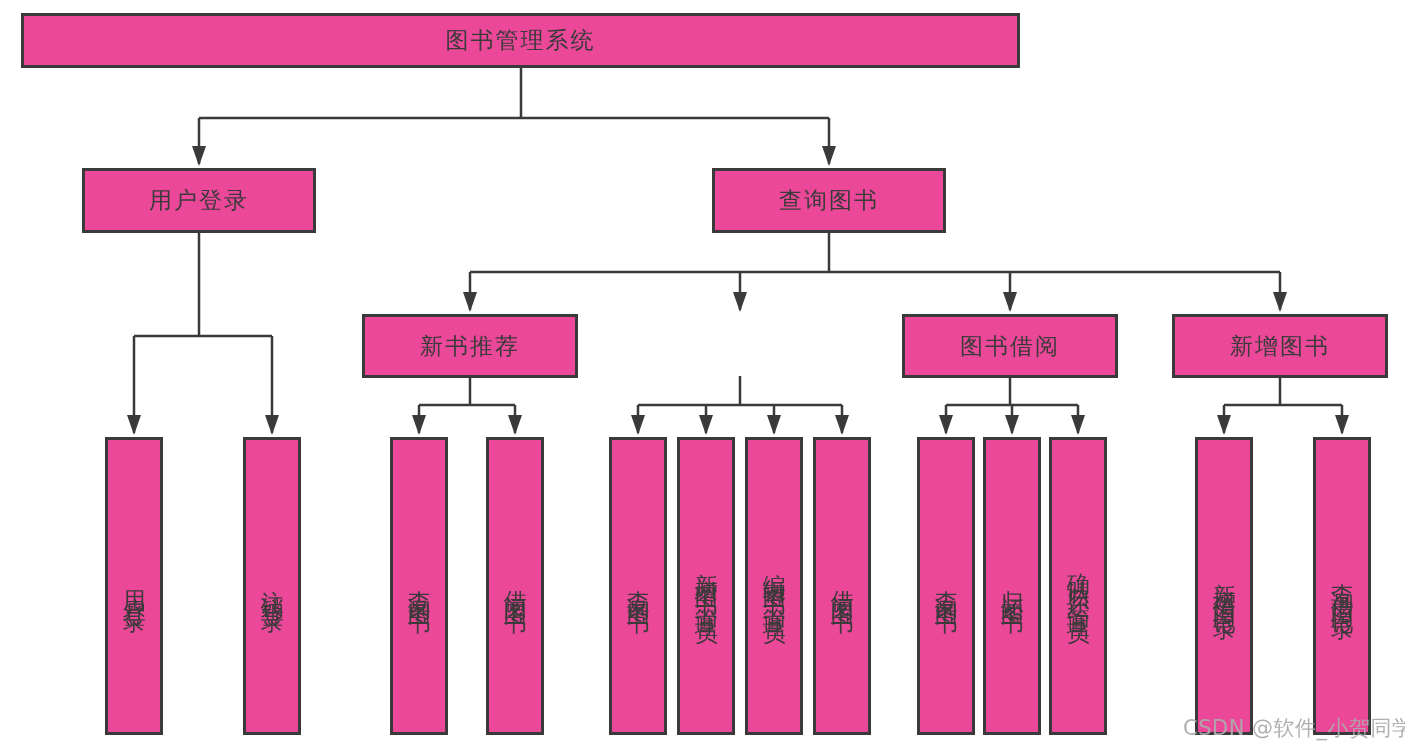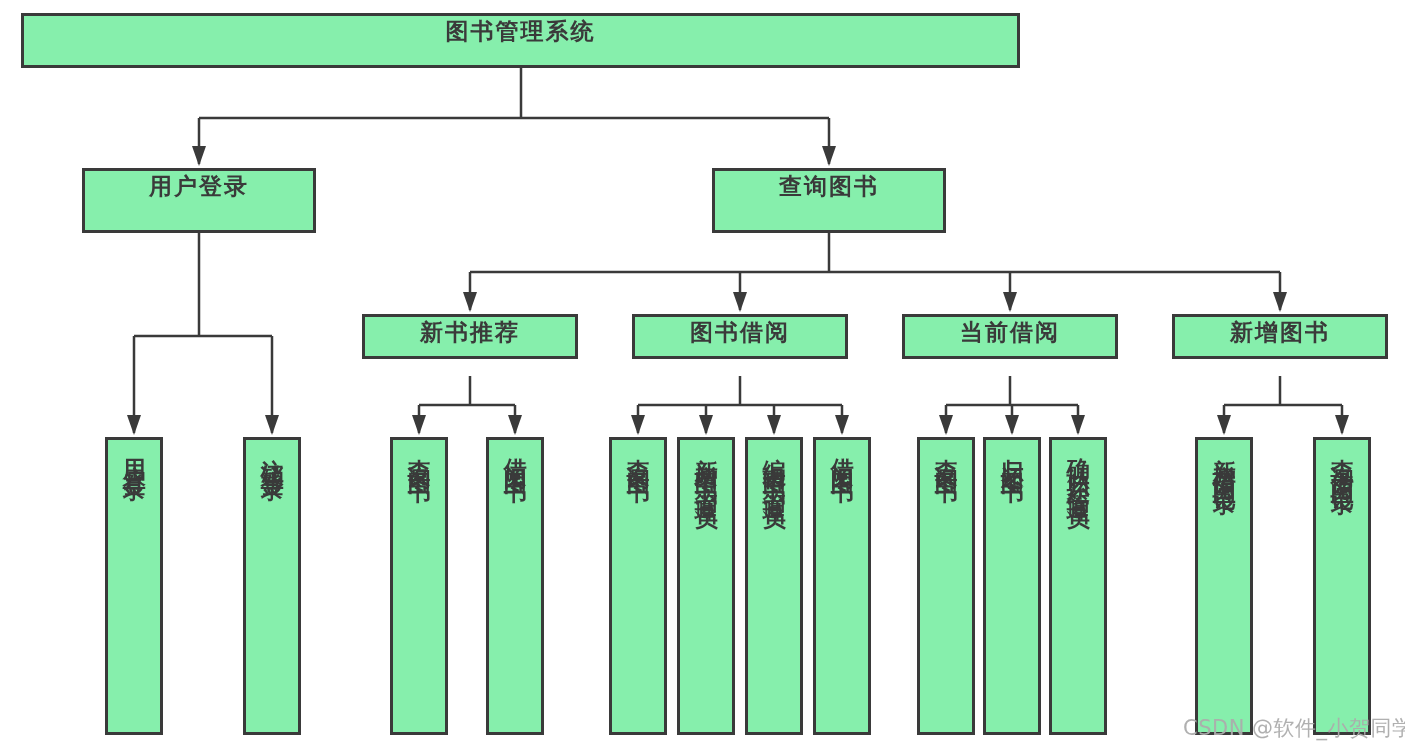--- a/index.html
+++ b/index.html
@@ -16,28 +16,28 @@
     overflow: hidden;
   }
   .connectors {
     position: absolute;
     left: 0;
     top: 0;
     z-index: 0;
   }
   .box {
     position: absolute;
-    background: #86efac;
+    background: #ec4899;
     border: 3px solid #3a3a3a;
     box-sizing: border-box;
     display: flex;
+    align-items: center;
     justify-content: center;
     color: #3a3a3a;
     z-index: 1;
-    font-weight: bold;
   }
   .hbox {
     font-size: 23px;
     letter-spacing: 2px;
     white-space: nowrap;
   }
   .vbox .vtext {
     writing-mode: vertical-rl;
     text-orientation: mixed;
     font-size: 23px;
@@ -52,21 +52,21 @@
     font-size: 21px;
     letter-spacing: 0.5px;
     color: rgba(172, 172, 172, 0.95);
     white-space: nowrap;
     z-index: 5;
   }
   
   .n-root  { left: 21px;  top: 13px;  width: 999px; height: 55px; }
   .n-l2a   { left: 82px;  top: 168px; width: 234px; height: 65px; }
   .n-l2b   { left: 712px; top: 168px; width: 234px; height: 65px; }
-  .n-l3    { top: 314px; width: 216px; height: 45px; }
+  .n-l3    { top: 314px; width: 216px; height: 64px; }
   .n-l3a   { left: 362px; }
   .n-l3b   { left: 632px; }
   .n-l3c   { left: 902px; }
   .n-l3d   { left: 1172px; }
   .n-l4    { top: 437px; width: 58px; height: 298px; }
   .n-p1    { left: 105px; }
   .n-p2    { left: 243px; }
   .n-p3    { left: 390px; }
   .n-p4    { left: 486px; }
   .n-p5    { left: 609px; }
@@ -129,25 +129,22 @@
   <div class="box hbox n-l2a">
     <span>用户登录</span>
   </div>
   <div class="box hbox n-l2b">
     <span>查询图书</span>
   </div>
 
   <div class="box hbox n-l3 n-l3a">
     <span>新书推荐</span>
   </div>
-  <div class="box hbox n-l3 n-l3b">
+  <div class="box hbox n-l3 n-l3c">
     <span>图书借阅</span>
-  </div>
-  <div class="box hbox n-l3 n-l3c">
-    <span>当前借阅</span>
   </div>
   <div class="box hbox n-l3 n-l3d">
     <span>新增图书</span>
   </div>
 
   <div class="box vbox n-l4 n-p1">
     <span class="vtext">用户登录</span>
   </div>
   <div class="box vbox n-l4 n-p2">
     <span class="vtext">注销登录</span>

